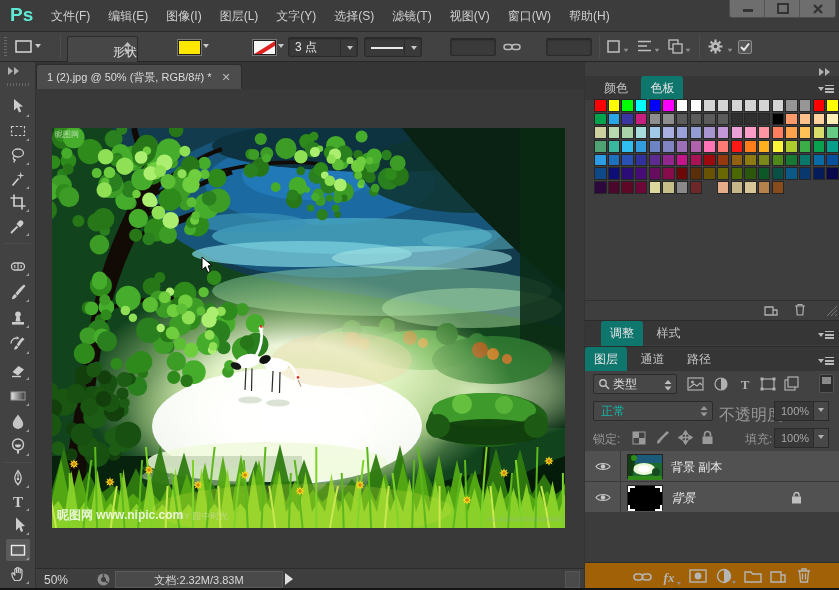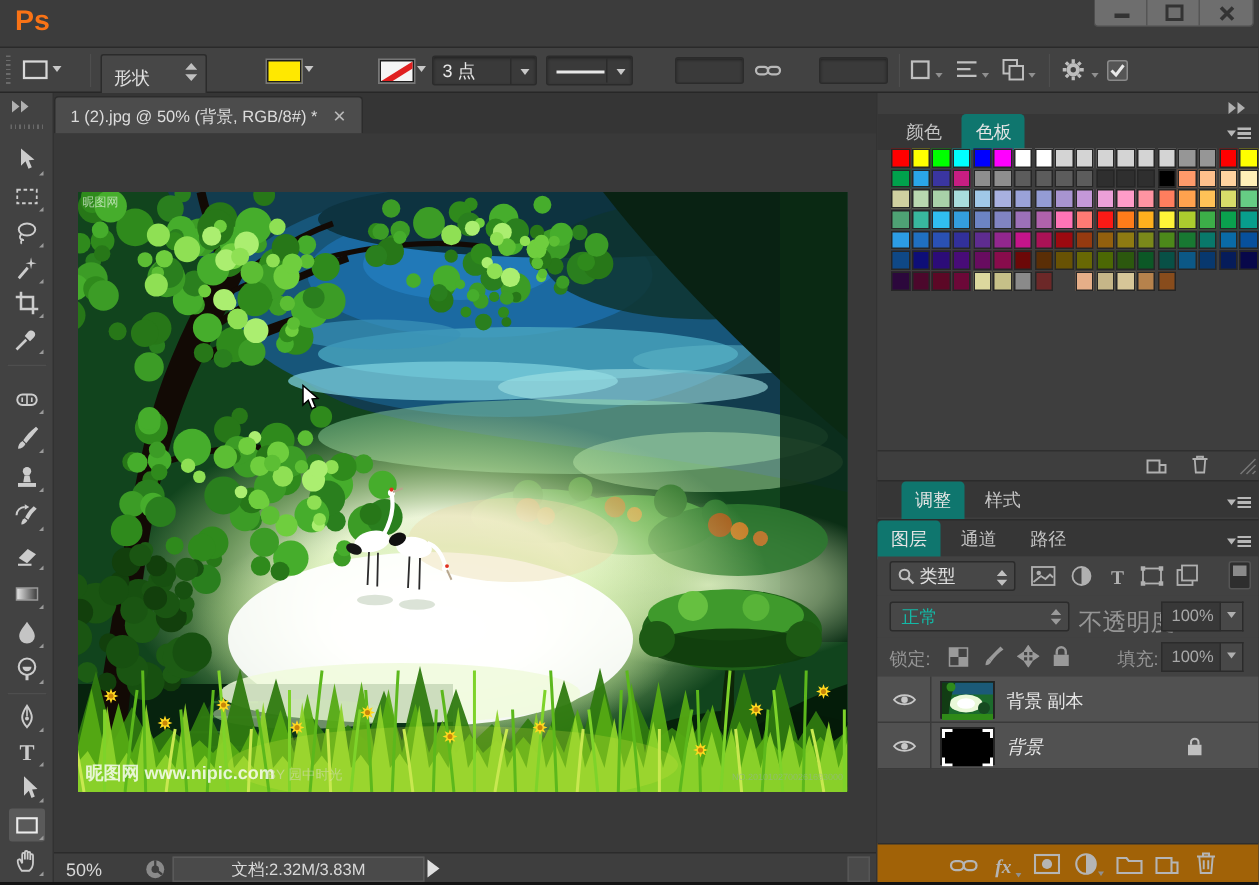--- a/index.html
+++ b/index.html
@@ -2,21 +2,21 @@
 <html><head>
 <meta charset="utf-8">
 <style>
 html,body{margin:0;padding:0;width:839px;height:590px;overflow:hidden;background:#3a3a3a;
  font-family:"Liberation Sans",sans-serif;-webkit-font-smoothing:antialiased;}
 *{box-sizing:border-box;}
 #app{position:relative;width:839px;height:590px;background:#3a3a3a;}
 .abs{position:absolute;}
 
 #titlebar{left:0;top:0;width:839px;height:32px;background:#3c3c3c;border-bottom:1px solid #2a2a2a;}
-#ps-logo{left:10px;top:4px;font-size:19px;font-weight:bold;color:#f97316;}
+#ps-logo{left:10px;top:4px;font-size:19px;font-weight:bold;color:#5eead4;}
 #menus{left:42px;top:0;height:32px;display:flex;align-items:center;}
 .menu-item{padding:0 9px;font-size:12px;color:#cfcfcf;line-height:32px;}
 #winbtns{right:3px;top:0;height:18px;display:flex;background:#6e6e6e;border-radius:0 0 3px 3px;border:1px solid #4e4e4e;border-top:none;}
 .winbtn{width:35px;height:17px;position:relative;border-right:1px solid #555;}
 .winbtn:last-child{border-right:none;}
 
 #optionsbar{left:0;top:32px;width:839px;height:30px;background:#424242;border-bottom:1px solid #272727;}
 .grip-v{left:4px;top:37px;width:3px;height:20px;background:repeating-linear-gradient(to bottom,#6a6a6a 0 1px,transparent 1px 3px);}
 .osep{top:36px;width:1px;height:22px;background:#2e2e2e;border-right:1px solid #4e4e4e;}
 .olabel{font-size:12px;color:#cccccc;top:40px;position:absolute;}
@@ -67,20 +67,32 @@
 .lname{font-size:12px;color:#e8e8e8;}
 svg{display:block;}
 </style>
 </head>
 <body>
 
 <div id="app">
 
   <div id="titlebar" class="abs">
     <div id="ps-logo" class="abs">Ps</div>
+    <div id="menus" class="abs">
+        <div class="menu-item">文件(F)</div>
+        <div class="menu-item">编辑(E)</div>
+        <div class="menu-item">图像(I)</div>
+        <div class="menu-item">图层(L)</div>
+        <div class="menu-item">文字(Y)</div>
+        <div class="menu-item">选择(S)</div>
+        <div class="menu-item">滤镜(T)</div>
+        <div class="menu-item">视图(V)</div>
+        <div class="menu-item">窗口(W)</div>
+        <div class="menu-item">帮助(H)</div>
+      </div>
     <div id="winbtns" class="abs">
       <div class="winbtn">
         <svg width="35" height="17">
             <rect x="13" y="9" width="10" height="3" fill="#333"></rect>
           </svg>
       </div>
       <div class="winbtn">
         <svg width="35" height="17">
             <rect x="13" y="4" width="10" height="9" fill="none" stroke="#333" stroke-width="2"></rect>
           </svg>
@@ -95,21 +107,21 @@
 
   <div id="optionsbar" class="abs">
     <div class="grip-v abs" style="top:5px"></div>
     <div class="abs" style="left:13px;top:4px;width:40px;height:22px;display:flex;align-items:center">
       <svg width="22" height="18">
           <rect x="3" y="3" width="15" height="11" fill="none" stroke="#d8d8d8" stroke-width="1.5"></rect>
         </svg>
       <span class="caret"></span>
     </div>
     <div class="osep abs" style="left:60px;top:4px"></div>
-    <div class="combo abs" style="left:67px;top:4px;width:71px;height:32px;display:flex;align-items:center;padding-left:8px;">
+    <div class="combo abs" style="left:67px;top:4px;width:71px;height:32px;display:flex;align-items:center;padding-left:8px;justify-content:flex-end;">
       <span style="font-size:12px;color:#e0e0e0">形状</span>
       <svg width="9" height="12" style="position:absolute;right:5px;top:5px">
           <path d="M4.5,0 L8.5,4.5 H0.5 Z M0.5,7.5 H8.5 L4.5,12 Z" fill="#c0c0c0"></path>
         </svg>
     </div>
     <div class="olabel" style="left:146px">填充:</div>
     <div class="abs" style="left:178px;top:6px;width:34px;height:19px;display:flex;align-items:center">
       <div style="width:23px;height:15px;background:#ffe800;border:1px solid #1e1e1e;outline:1px solid #777;"></div>
       <span class="caret" style="margin-left:2px"></span>
     </div>

